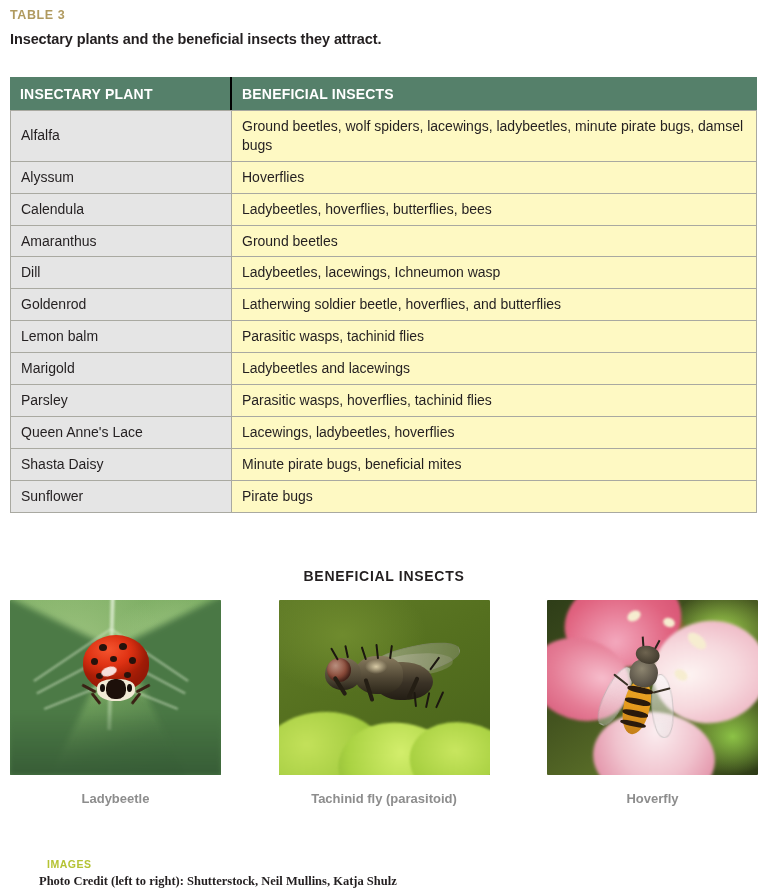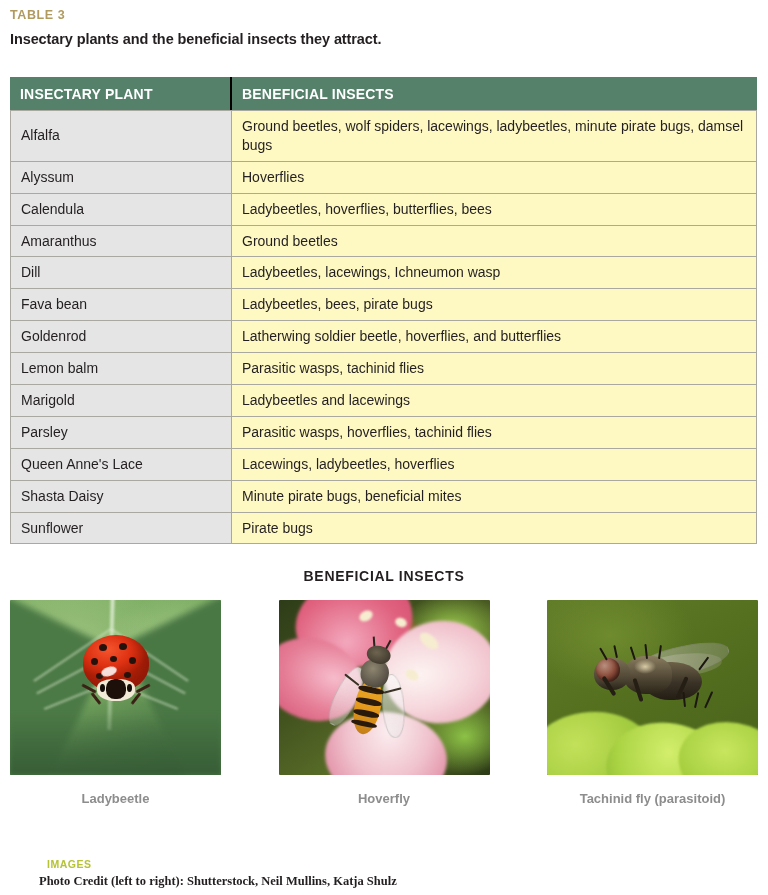--- a/index.html
+++ b/index.html
@@ -503,24 +503,20 @@
         <td class="c-plant">Calendula</td>
         <td class="c-insects">Ladybeetles, hoverflies, butterflies, bees</td>
       </tr>
       <tr>
         <td class="c-plant">Amaranthus</td>
         <td class="c-insects">Ground beetles</td>
       </tr>
       <tr>
         <td class="c-plant">Dill</td>
         <td class="c-insects">Ladybeetles, lacewings, Ichneumon wasp</td>
-      </tr>
-      <tr>
-        <td class="c-plant">Fava bean</td>
-        <td class="c-insects">Ladybeetles, bees, pirate bugs</td>
       </tr>
       <tr>
         <td class="c-plant">Goldenrod</td>
         <td class="c-insects">Latherwing soldier beetle, hoverflies, and butterflies</td>
       </tr>
       <tr>
         <td class="c-plant">Lemon balm</td>
         <td class="c-insects">Parasitic wasps, tachinid flies</td>
       </tr>
       <tr>
@@ -579,20 +575,50 @@
         <div class="head"></div>
         <div class="head-mark"></div>
         <div class="eye" style="left:21px;"></div>
         <div class="eye" style="right:21px;"></div>
       </div>
     </div>
     <div class="photo-caption">Ladybeetle</div>
   </div>
 
   <div class="photo-cell">
+    <div class="photo ph-tach">
+      <div class="tfly">
+        <div class="t-wing"></div>
+        <div class="t-wing2"></div>
+        <div class="t-abd"></div>
+        <div class="bristle" style="right:18px;top:46px;height:18px;transform:rotate(24deg);"></div>
+        <div class="bristle" style="right:28px;top:48px;height:16px;transform:rotate(12deg);"></div>
+        <div class="bristle" style="right:38px;top:48px;height:15px;transform:rotate(-6deg);"></div>
+        <div class="bristle" style="right:24px;top:10px;height:16px;transform:rotate(36deg);"></div>
+        <div class="t-thx"></div>
+        <div class="bristle" style="left:52px;top:2px;height:14px;transform:rotate(-18deg);"></div>
+        <div class="bristle" style="left:64px;top:0px;height:15px;transform:rotate(-6deg);"></div>
+        <div class="bristle" style="left:76px;top:1px;height:14px;transform:rotate(8deg);"></div>
+        <div class="t-head"></div>
+        <div class="t-eye"></div>
+        <div class="bristle" style="left:24px;top:2px;height:14px;transform:rotate(-30deg);"></div>
+        <div class="bristle" style="left:34px;top:1px;height:13px;transform:rotate(-12deg);"></div>
+        <div class="t-leg" style="left:16px;top:40px;width:22px;height:4px;transform:rotate(58deg);"></div>
+        <div class="t-leg" style="left:44px;top:44px;width:24px;height:4px;transform:rotate(72deg);"></div>
+        <div class="t-leg" style="right:30px;top:42px;width:24px;height:4px;transform:rotate(-66deg);"></div>
+      </div>
+      <div class="foliage f1"></div>
+      <div class="bract"></div>
+      <div class="foliage f2"></div>
+      <div class="foliage f3"></div>
+    </div>
+    <div class="photo-caption">Tachinid fly (parasitoid)</div>
+  </div>
+
+  <div class="photo-cell">
     <div class="photo ph-flower">
       <div class="petal p-center-dark"></div>
       <div class="petal p-topleft"></div>
       <div class="petal p-left"></div>
       <div class="petal p-right"></div>
       <div class="petal p-bottom"></div>
       <div class="stamen" style="left:38%;top:6%;width:14px;height:10px;transform:rotate(-28deg);"></div>
       <div class="stamen" style="left:55%;top:10%;width:12px;height:9px;transform:rotate(20deg);"></div>
       <div class="stamen" style="left:66%;top:20%;width:22px;height:12px;transform:rotate(40deg);"></div>
       <div class="stamen" style="left:60%;top:40%;width:14px;height:10px;transform:rotate(34deg);"></div>
@@ -608,46 +634,16 @@
         <div class="band" style="top:56px;"></div>
         <div class="band" style="top:68px;"></div>
         <div class="band" style="top:79px;height:5px;"></div>
         <div class="thorax"></div>
         <div class="head"></div>
       </div>
     </div>
     <div class="photo-caption">Hoverfly</div>
   </div>
 
-  <div class="photo-cell">
-    <div class="photo ph-tach">
-      <div class="tfly">
-        <div class="t-wing"></div>
-        <div class="t-wing2"></div>
-        <div class="t-abd"></div>
-        <div class="bristle" style="right:18px;top:46px;height:18px;transform:rotate(24deg);"></div>
-        <div class="bristle" style="right:28px;top:48px;height:16px;transform:rotate(12deg);"></div>
-        <div class="bristle" style="right:38px;top:48px;height:15px;transform:rotate(-6deg);"></div>
-        <div class="bristle" style="right:24px;top:10px;height:16px;transform:rotate(36deg);"></div>
-        <div class="t-thx"></div>
-        <div class="bristle" style="left:52px;top:2px;height:14px;transform:rotate(-18deg);"></div>
-        <div class="bristle" style="left:64px;top:0px;height:15px;transform:rotate(-6deg);"></div>
-        <div class="bristle" style="left:76px;top:1px;height:14px;transform:rotate(8deg);"></div>
-        <div class="t-head"></div>
-        <div class="t-eye"></div>
-        <div class="bristle" style="left:24px;top:2px;height:14px;transform:rotate(-30deg);"></div>
-        <div class="bristle" style="left:34px;top:1px;height:13px;transform:rotate(-12deg);"></div>
-        <div class="t-leg" style="left:16px;top:40px;width:22px;height:4px;transform:rotate(58deg);"></div>
-        <div class="t-leg" style="left:44px;top:44px;width:24px;height:4px;transform:rotate(72deg);"></div>
-        <div class="t-leg" style="right:30px;top:42px;width:24px;height:4px;transform:rotate(-66deg);"></div>
-      </div>
-      <div class="foliage f1"></div>
-      <div class="bract"></div>
-      <div class="foliage f2"></div>
-      <div class="foliage f3"></div>
-    </div>
-    <div class="photo-caption">Tachinid fly (parasitoid)</div>
-  </div>
-
 </div>
 
 <div class="img-label">IMAGES</div>
 <div class="photo-credit">Photo Credit (left to right): Shutterstock, Neil Mullins, Katja Shulz</div>
 
 </body></html>

